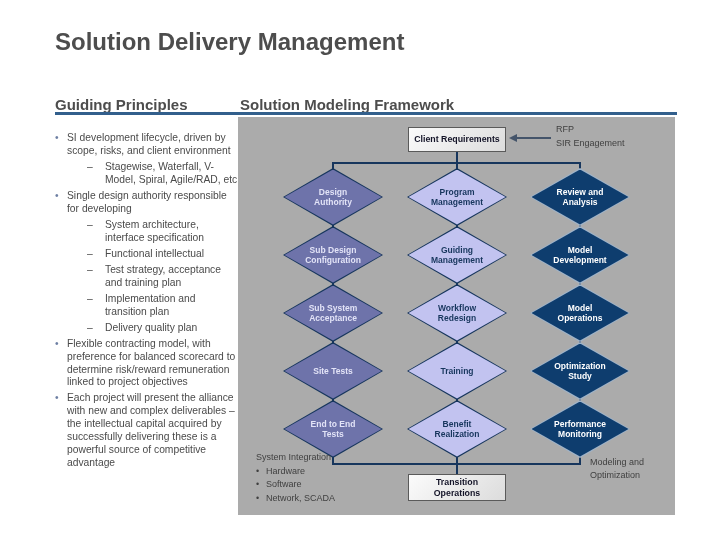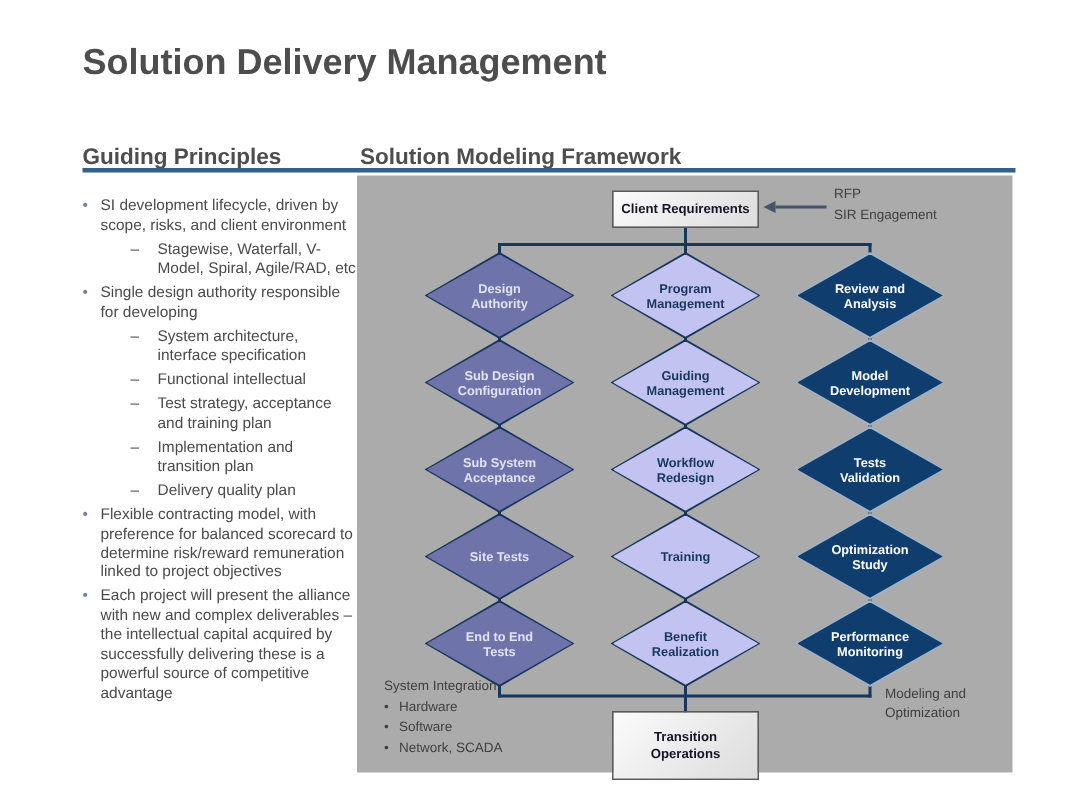--- a/index.html
+++ b/index.html
@@ -48,21 +48,21 @@
 
   .flow-box {
     position:absolute; z-index:3;
     background:linear-gradient(135deg,#fbfbfb,#dcdcdc);
     border:1px solid #5a5a5a;
     display:flex; align-items:center; justify-content:center;
     text-align:center; font-weight:bold; font-size:8.8px;
     color:#141428; line-height:1.25; padding:1px 3px;
   }
   .box-top { left:170px; top:10px; width:98px; height:25px; }
-  .box-bottom { left:170px; top:357px; width:98px; height:46px; }
+  .box-bottom { left:170px; top:357px; width:98px; height:27px; }
 
   .diamond { position:absolute; width:100px; height:58px; z-index:2; }
   .c0 { left:45px; } .c1 { left:169px; } .c2 { left:292px; }
   .r0 { top:51px; } .r1 { top:109px; } .r2 { top:167px; }
   .r3 { top:225px; } .r4 { top:283px; }
   .diamond .shape, .diamond .fill {
     position:absolute;
     clip-path:polygon(50% 0,100% 50%,50% 100%,0 50%);
   }
   .diamond .shape { inset:0; }
@@ -231,21 +231,21 @@
       <div class="label">Model Development</div>
     </div>
   <div class="diamond col-right c2 r0">
       <div class="shape"></div>
       <div class="fill"></div>
       <div class="label">Review and Analysis</div>
     </div>
   <div class="diamond col-right c2 r2">
       <div class="shape"></div>
       <div class="fill"></div>
-      <div class="label">Tests Validation</div>
+      <div class="label">Model Operations</div>
     </div>
   <div class="diamond col-right c2 r3">
       <div class="shape"></div>
       <div class="fill"></div>
       <div class="label">Optimization Study</div>
     </div>
   <div class="diamond col-right c2 r4">
       <div class="shape"></div>
       <div class="fill"></div>
       <div class="label">Performance Monitoring</div>

